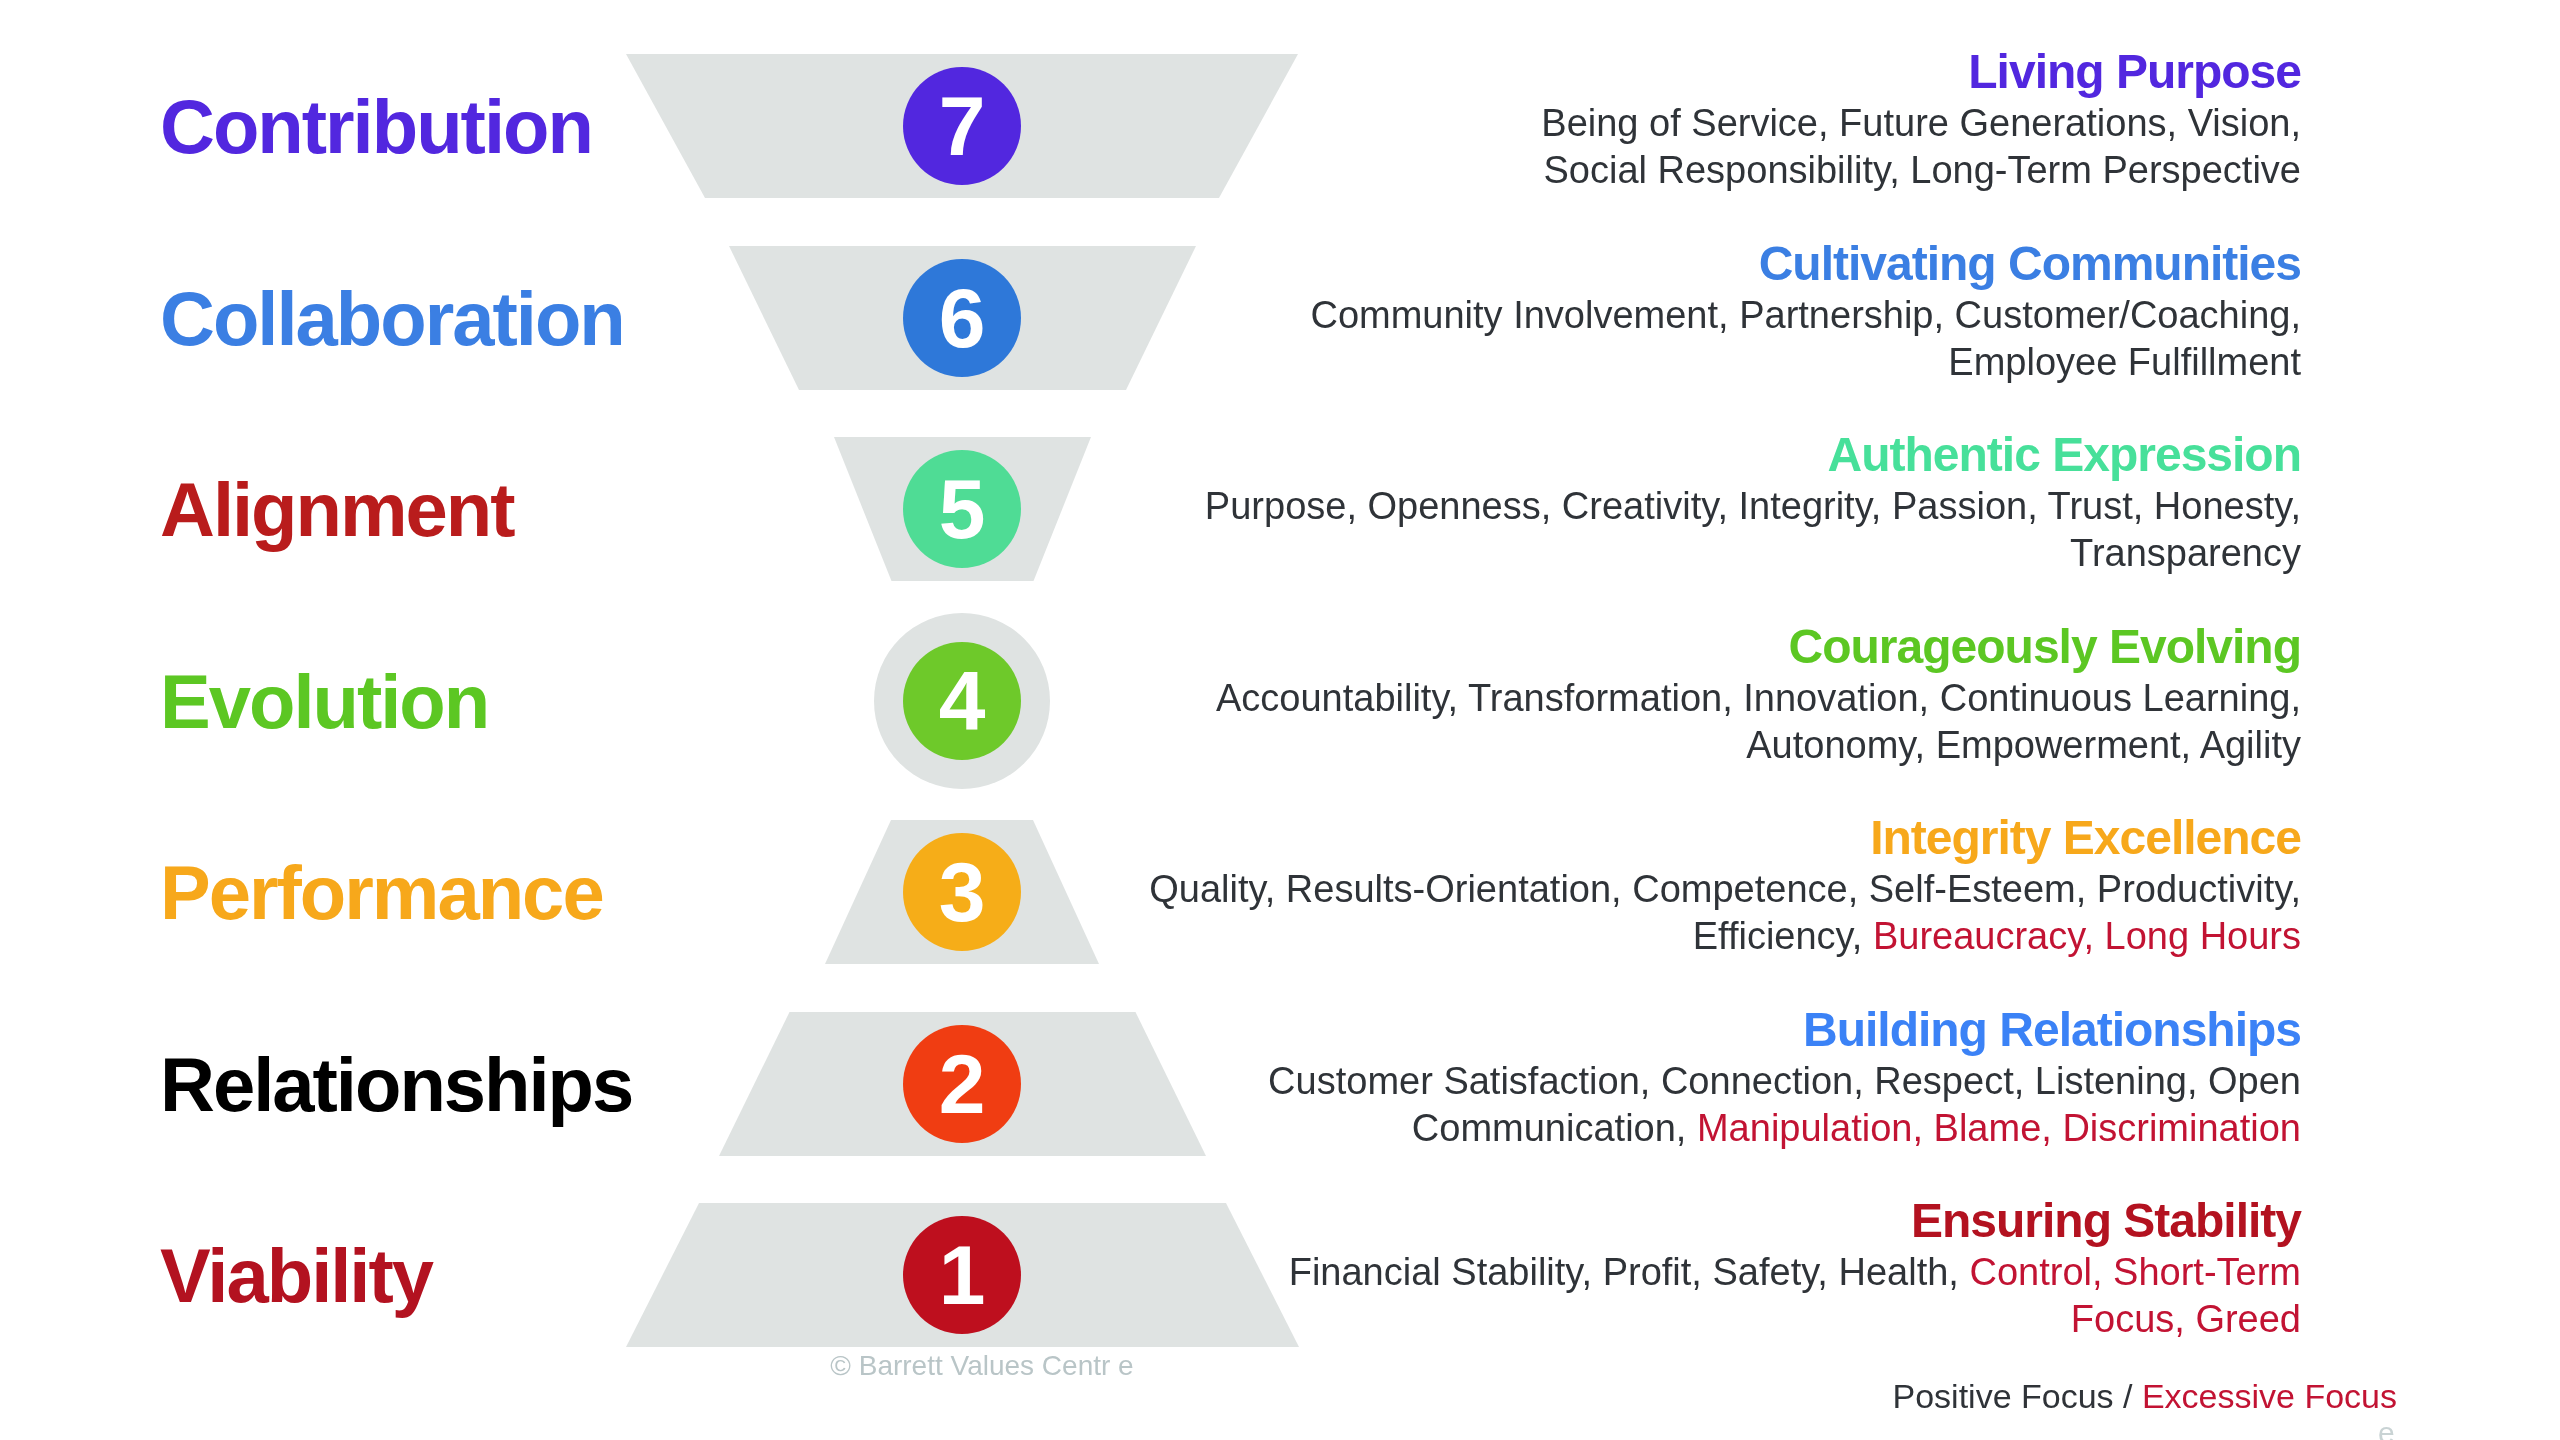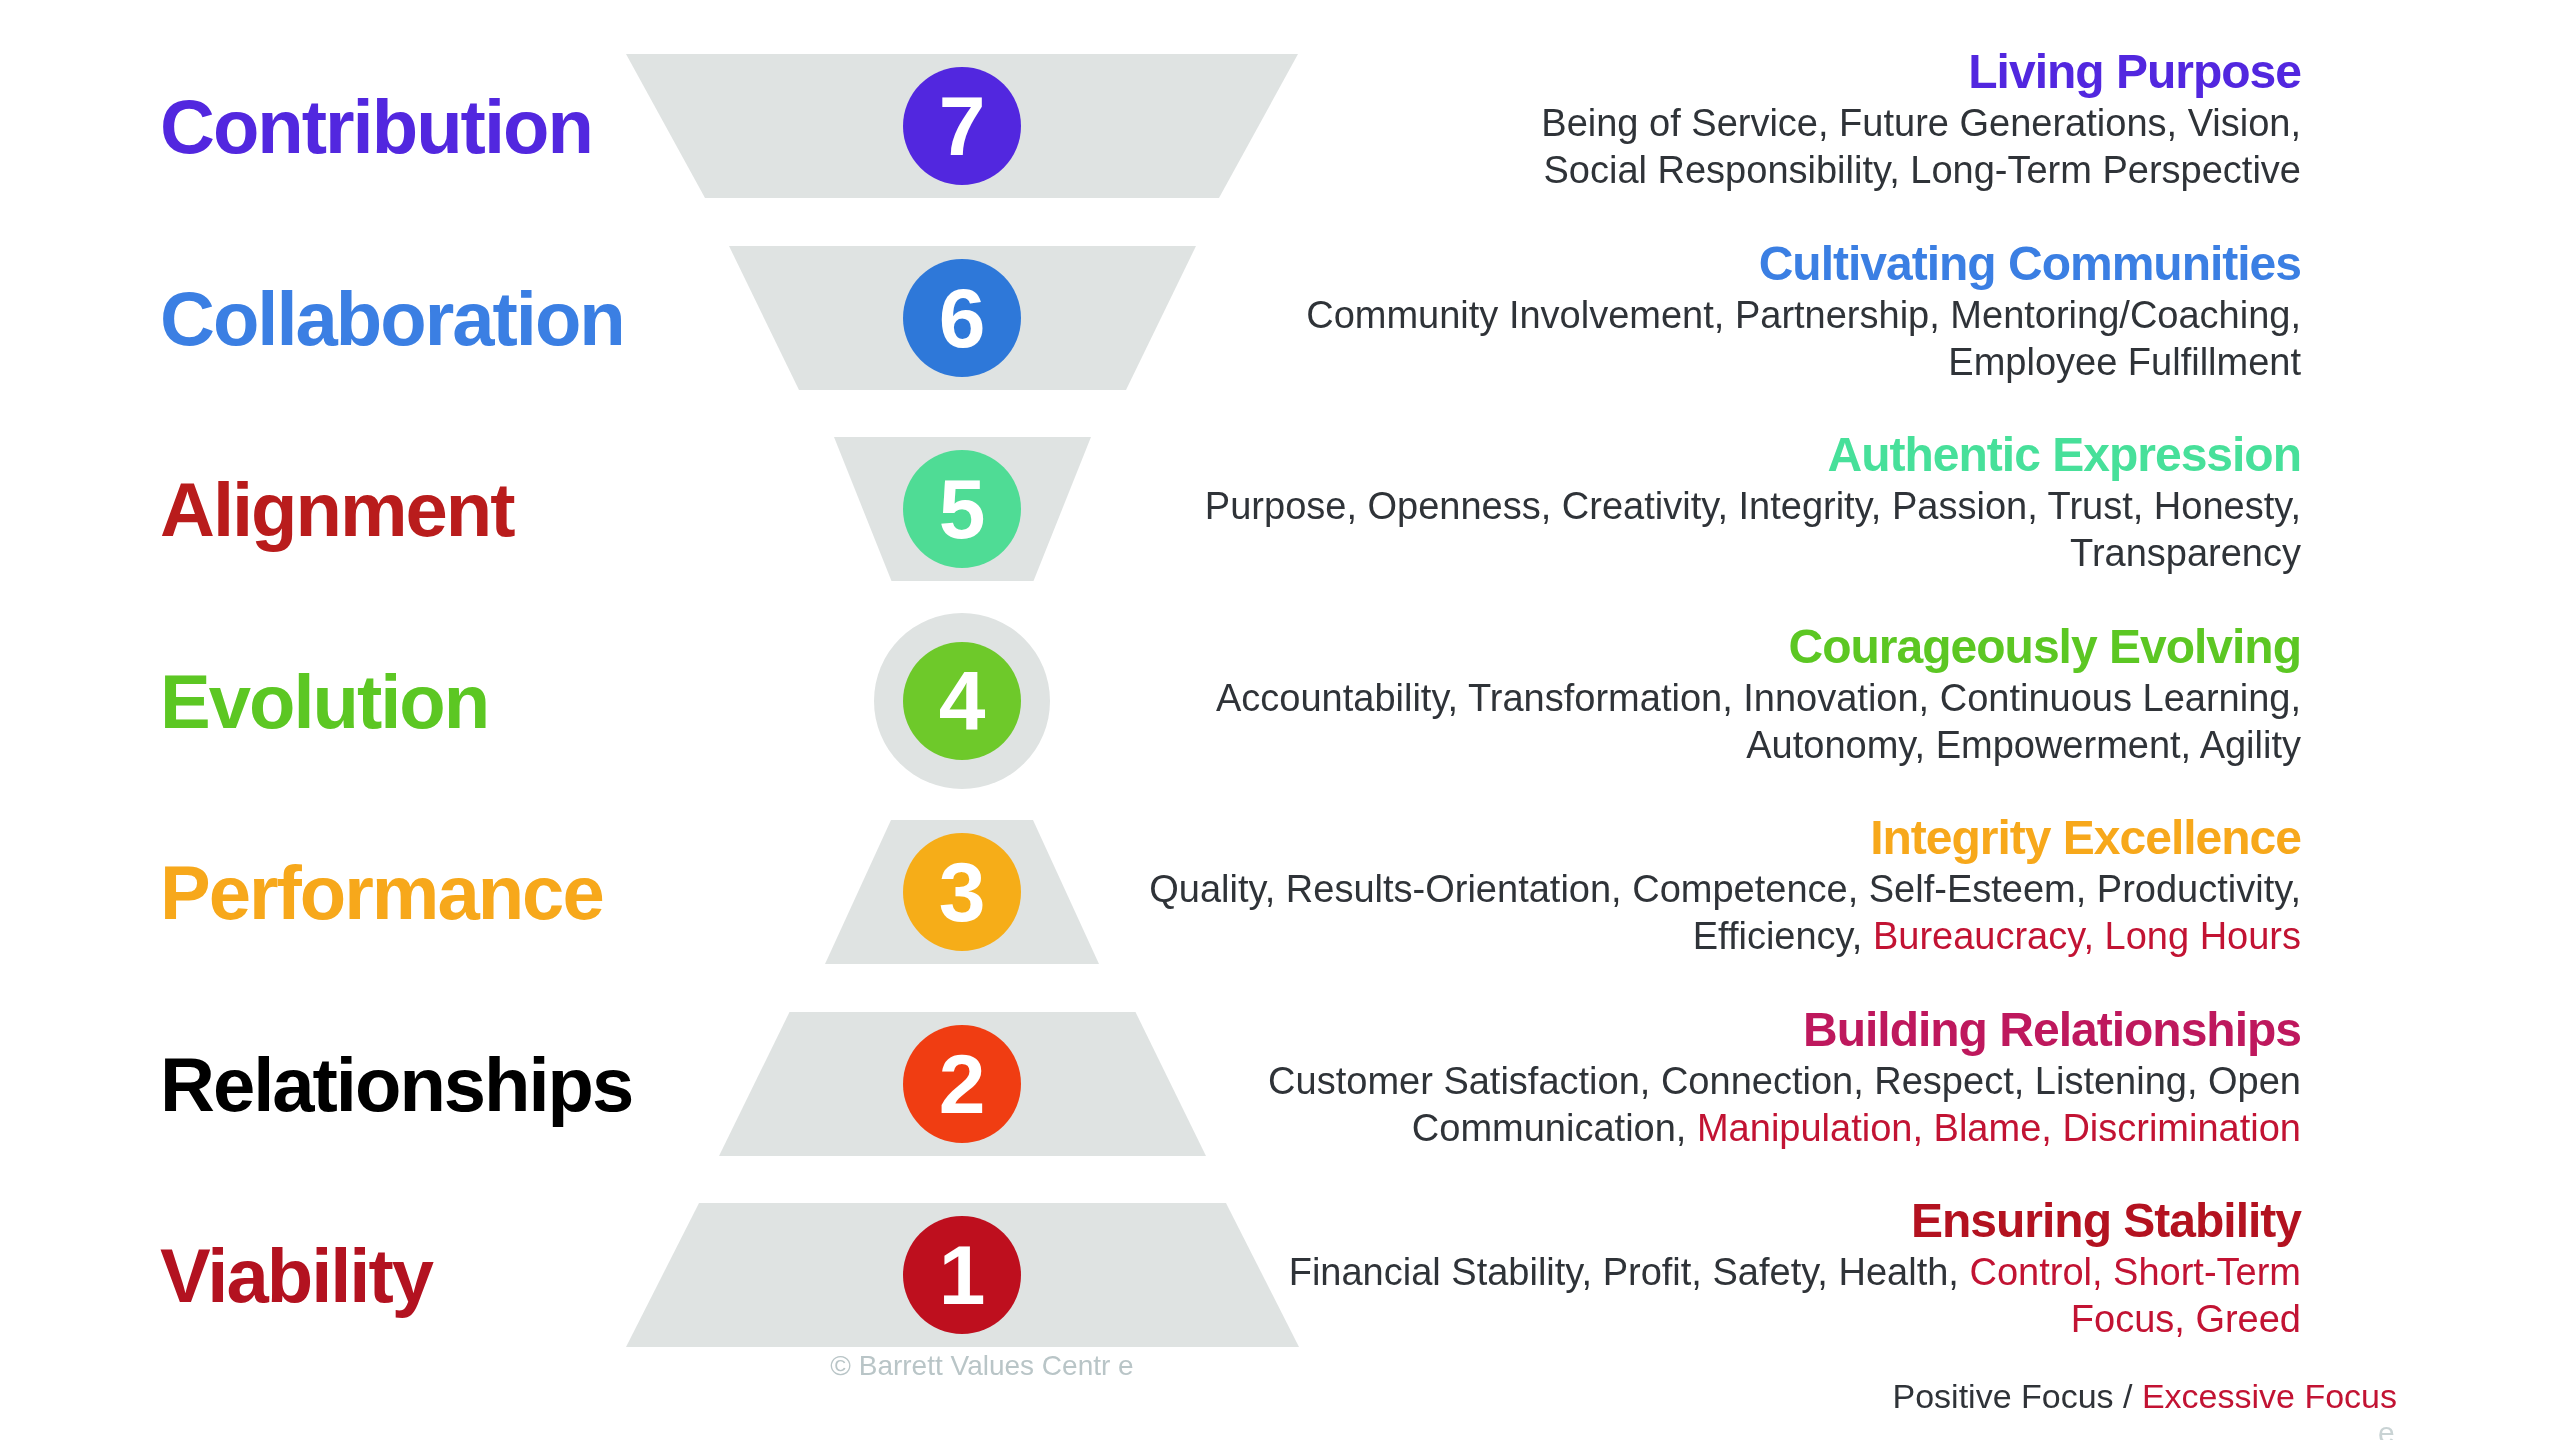--- a/index.html
+++ b/index.html
@@ -91,21 +91,21 @@
     <div class="row lvl-6">
       <div class="level-name" style="color: rgb(59, 127, 227); text-align: center;">Collaboration</div>
       <div class="trap"></div>
 
       <div class="badge" style="background: rgb(46, 120, 217);">
         <span>6</span>
       </div>
       <div class="right-block">
         <div class="right-heading" style="color: rgb(59, 127, 227);">Cultivating Communities</div>
         <div class="right-desc">
-            <div><span>Community Involvement, Partnership, Mentoring/Coaching,</span></div>
+            <div><span>Community Involvement, Partnership, Customer/Coaching,</span></div>
             <div><span>Employee Fulfillment</span></div>
           </div>
       </div>
     </div>
 
     <div class="row lvl-5">
       <div class="level-name" style="color: #b91c1c;">Alignment</div>
       <div class="trap"></div>
 
       <div class="badge" style="background: rgb(79, 220, 149);">
@@ -153,21 +153,21 @@
     </div>
 
     <div class="row lvl-2">
       <div class="level-name" style="color: #000000;">Relationships</div>
       <div class="trap"></div>
 
       <div class="badge" style="background: rgb(240, 61, 18);">
         <span>2</span>
       </div>
       <div class="right-block">
-        <div class="right-heading" style="color: #be185d;">Building Relationships</div>
+        <div class="right-heading" style="color: #3b82f6;">Building Relationships</div>
         <div class="right-desc">
             <div><span>Customer Satisfaction, Connection, Respect, Listening, Open</span></div>
             <div><span>Communication, </span><span class="seg-excessive">Manipulation, Blame, Discrimination</span></div>
           </div>
       </div>
     </div>
 
     <div class="row lvl-1">
       <div class="level-name" style="color: rgb(179, 18, 32);">Viability</div>
       <div class="trap"></div>

